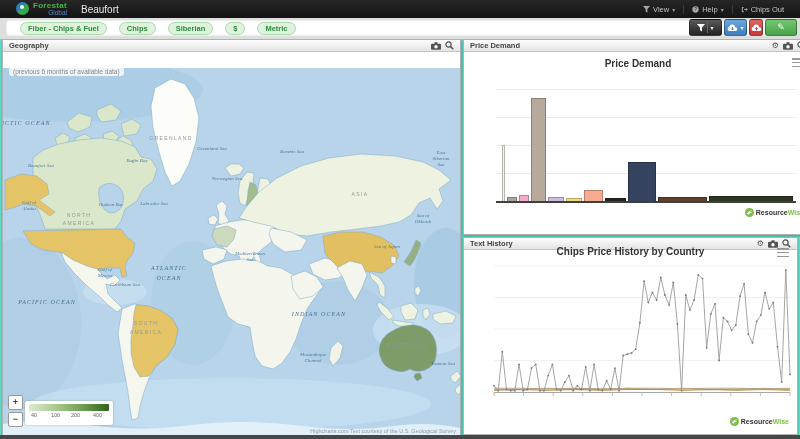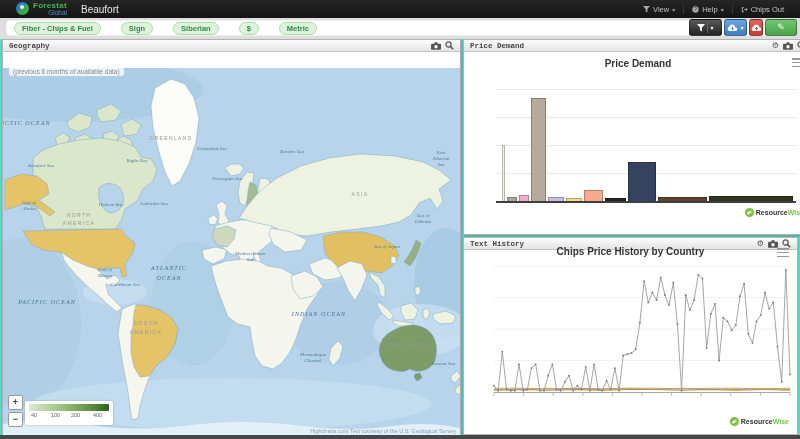--- a/index.html
+++ b/index.html
@@ -18,36 +18,36 @@
   .page-title{color:#e8e8e8;font-size:10px;margin-left:14px;}
   .topmenu{position:absolute;right:8px;top:0;height:18px;display:flex;align-items:center;}
   .mitem{display:flex;align-items:center;gap:3px;color:#c2c2c2;font-size:7.5px;padding:0 8px;cursor:pointer;}
   .mitem+.mitem{border-left:1px solid #383838;}
   .mitem .caret{font-size:6px;color:#9a9a9a;}
   .mitem svg{display:block;}
 
   
   .filterbar{position:absolute;top:18px;left:0;width:800px;height:21px;background:#dedede;z-index:25;}
   .filterbar .inner{position:absolute;left:6px;right:6px;top:2px;bottom:3px;background:#fff;border-radius:3px;box-shadow:inset 0 0 2px #c0c0c0;}
-  .pillbar{position:absolute;left:14px;top:4px;display:flex;gap:20px;align-items:center;}
+  .pillbar{position:absolute;left:20px;top:4px;display:flex;gap:12px;align-items:center;}
   .pill{background:#def2de;border:1px solid #a9dba9;color:#2f8a3c;font-size:7.5px;font-weight:bold;padding:1px 7px;border-radius:8px;white-space:nowrap;}
   .toolbar{position:absolute;right:3px;top:1px;display:flex;gap:2px;height:17px;}
   .tbtn{height:17px;border-radius:3px;display:flex;align-items:center;justify-content:center;gap:2px;box-sizing:border-box;border:1px solid rgba(0,0,0,.35);cursor:pointer;}
   .tb-dark{width:33px;background:linear-gradient(#5a5a5a,#222);}
   .tb-dark .sep{width:1px;height:11px;background:#666;}
   .tb-blue{width:23px;background:linear-gradient(#6aa7e0,#3f7fc0);}
   .tb-red{width:14px;background:linear-gradient(#e06560,#c43c37);}
   .tb-green{width:32px;background:linear-gradient(#71c871,#4aa24a);}
   .tbtn .caret{color:#fff;font-size:6px;}
   .pencil{color:#fff;font-size:9px;transform:rotate(0deg);line-height:1;}
 
   
   .panel{position:absolute;background:#fff;border:1px solid #b2b2b2;box-shadow:0 1px 3px rgba(0,0,0,.35);box-sizing:border-box;}
   .panel-header{height:12px;background:linear-gradient(#fdfdfd,#e3e3e3);border-bottom:1px solid #c6c6c6;display:flex;align-items:center;padding:0 6px;box-sizing:border-box;}
-  .panel-header .ph-title{font-size:7.5px;font-weight:bold;color:#444;font-family:Liberation Mono, monospace;}
+  .panel-header .ph-title{font-size:7.5px;font-weight:bold;color:#444;}
   .ph-icons{margin-left:auto;display:flex;align-items:center;gap:4px;color:#555;}
   .ph-icons .gear{font-size:8px;line-height:1;}
   .panel-geo{left:2px;top:39px;width:459px;height:397px;}
   .panel-demand{left:463px;top:39px;width:350px;height:196px;}
   .panel-history{left:463px;top:237px;width:335px;height:198px;}
 
   
   .chart-title{position:absolute;left:0;right:0;text-align:center;font-size:10px;font-weight:bold;color:#333;}
   .burger{position:absolute;right:8px;width:12px;height:9px;display:flex;flex-direction:column;justify-content:space-between;cursor:pointer;}
   .burger i{display:block;height:1.5px;background:#999;}
@@ -127,21 +127,21 @@
           </svg>
           <span class="milabel">Chips Out</span>
         </span>
       </nav>
   </header>
 
   <div class="filterbar">
     <div class="inner"></div>
     <div class="pillbar" id="pillbar">
         <span class="pill">Fiber - Chips &amp; Fuel</span>
-        <span class="pill">Sign</span>
+        <span class="pill">Chips</span>
         <span class="pill">Siberian</span>
         <span class="pill">$</span>
         <span class="pill">Metric</span>
       </div>
     <div class="toolbar">
       <div class="tbtn tb-dark">
         <svg width="8" height="8" viewBox="0 0 8 8">
             <path d="M0,0h8L5,3.5v4L3,6.2V3.5z" fill="#fff"></path>
           </svg>
         <span class="sep"></span>

